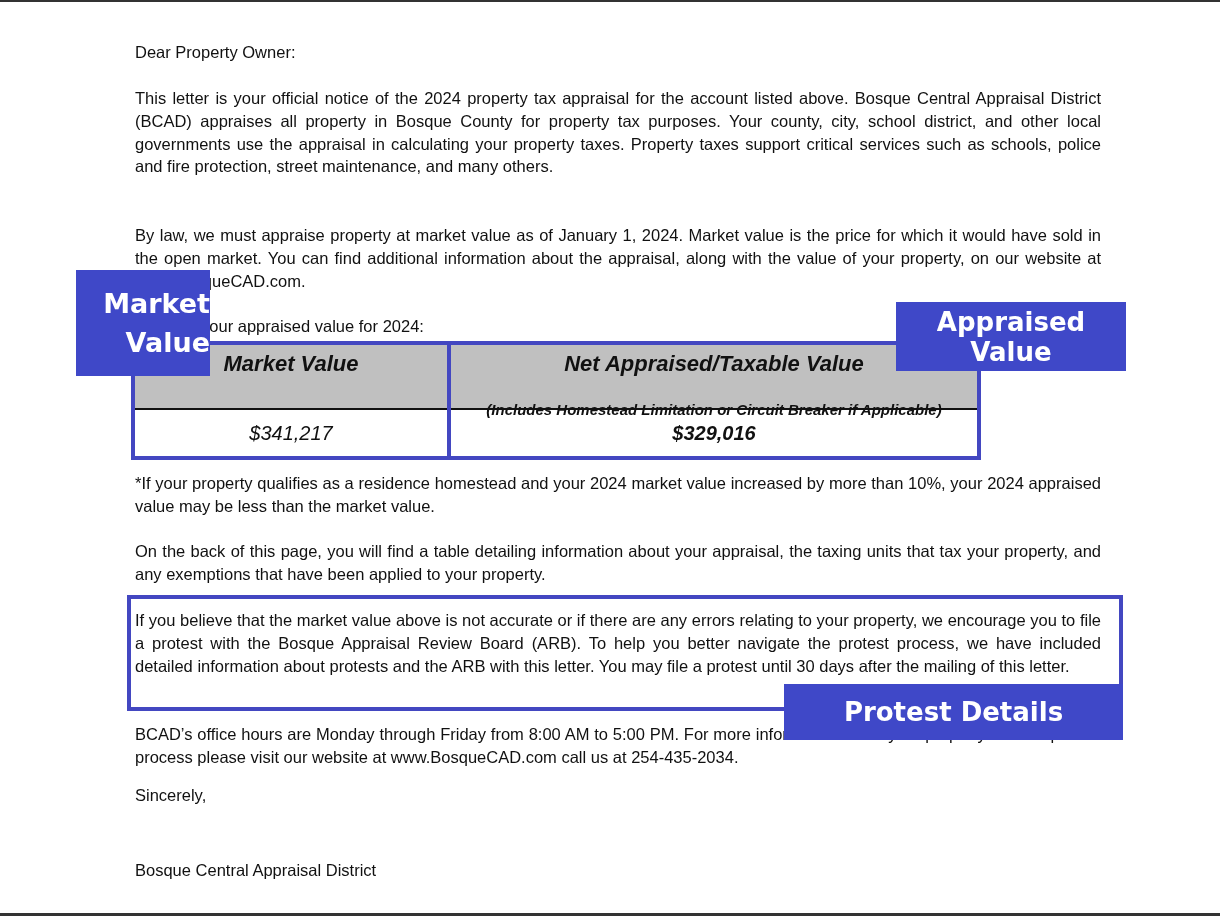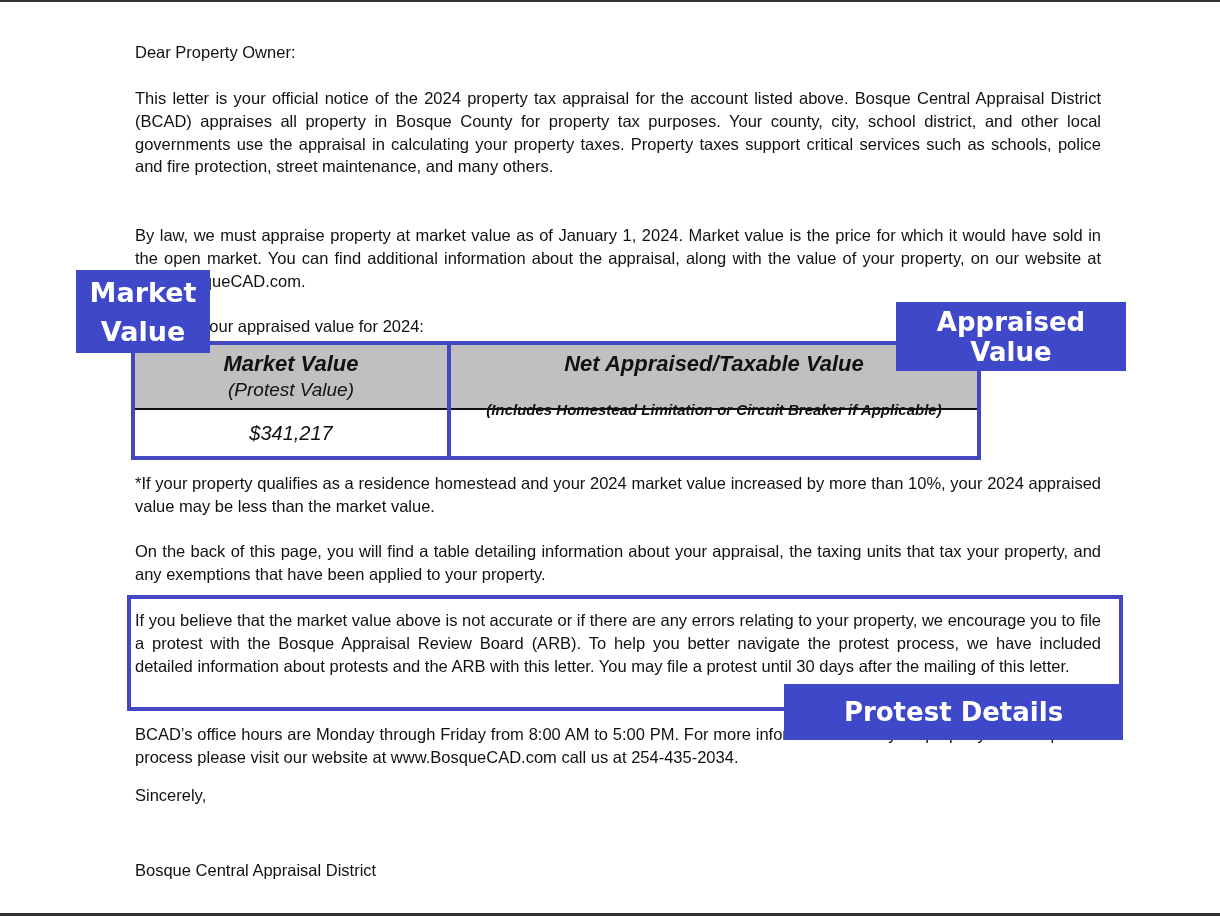--- a/index.html
+++ b/index.html
@@ -43,42 +43,42 @@
 
 <div class="p" style="top:41px;">Dear Property Owner:</div>
 <div class="p" style="top:87px;">This letter is your official notice of the 2024 property tax appraisal for the account listed above. Bosque Central Appraisal District (BCAD) appraises all property in Bosque County for property tax purposes. Your county, city, school district, and other local governments use the appraisal in calculating your property taxes. Property taxes support critical services such as schools, police and fire protection, street maintenance, and many others.</div>
 <div class="p" style="top:224px;">By law, we must appraise property at market value as of January 1, 2024. Market value is the price for which it would have sold in the open market. You can find additional information about the appraisal, along with the value of your property, on our website at www.BosqueCAD.com.</div>
 <div class="p" style="top:315px;">Below is your appraised value for 2024:</div>
 
 <div class="tbl">
   <div class="col col1">
     <div class="hd">
       <div class="t">Market Value</div>
-      <div class="s1">(Protest Value)</div>
     </div>
     <div class="val">$341,217</div>
   </div>
   <div class="col col2">
     <div class="hd">
       <div class="t">Net Appraised/Taxable Value</div>
       <div class="s2">(Includes Homestead Limitation or Circuit Breaker if Applicable)</div>
     </div>
+    <div class="val" style="font-weight:bold;">$329,016</div>
   </div>
 </div>
 
 <div class="p" style="top:472px;">*If your property qualifies as a residence homestead and your 2024 market value increased by more than 10%, your 2024 appraised value may be less than the market value.</div>
 <div class="p" style="top:540px;">On the back of this page, you will find a table detailing information about your appraisal, the taxing units that tax your property, and any exemptions that have been applied to your property.</div>
 
 <div class="protest-box"></div>
 <div class="p" style="top:609px;">If you believe that the market value above is not accurate or if there are any errors relating to your property, we encourage you to file a protest with the Bosque Appraisal Review Board (ARB). To help you better navigate the protest process, we have included detailed information about protests and the ARB with this letter. You may file a protest until 30 days after the mailing of this letter.</div>
 
 <div class="p" style="top:723px;">BCAD’s office hours are Monday through Friday from 8:00 AM to 5:00 PM. For more information about your property and the protest process please visit our website at www.BosqueCAD.com call us at 254-435-2034.</div>
 <div class="p" style="top:784px;">Sincerely,</div>
 <div class="p" style="top:859px;">Bosque Central Appraisal District</div>
 
-<div class="callout" style="left:76px; top:270px; width:134px; height:83px; font-size:27px; line-height:39px; flex-direction:column;">
+<div class="callout" style="left:76px; top:270px; width:134px; height:106px; font-size:27px; line-height:39px; flex-direction:column;align-items:flex-end;">
   <span>Market</span>
   <span>Value</span>
 </div>
 <div class="callout" style="left:896px; top:302px; width:230px; height:69px; font-size:26px;">Appraised Value</div>
 <div class="callout" style="left:784px; top:684px; width:339px; height:56px; font-size:26px;">Protest Details</div>
 
 <div class="bottom-rule"></div>
 
 </body></html>

